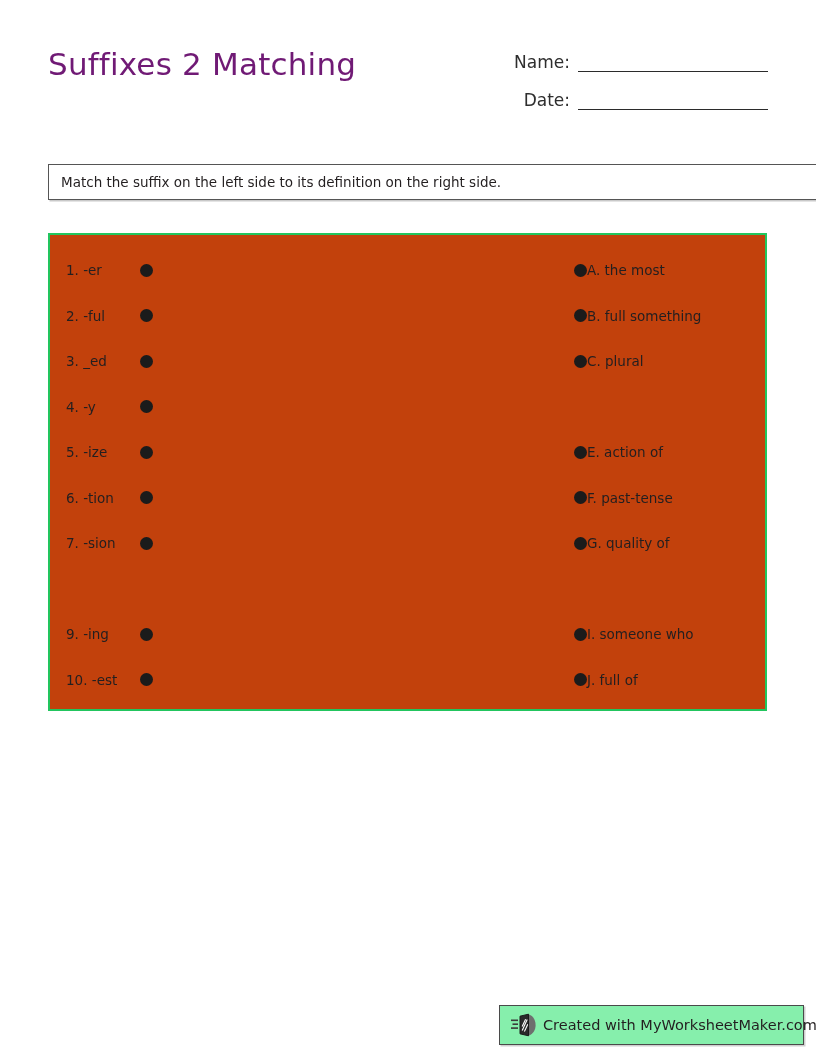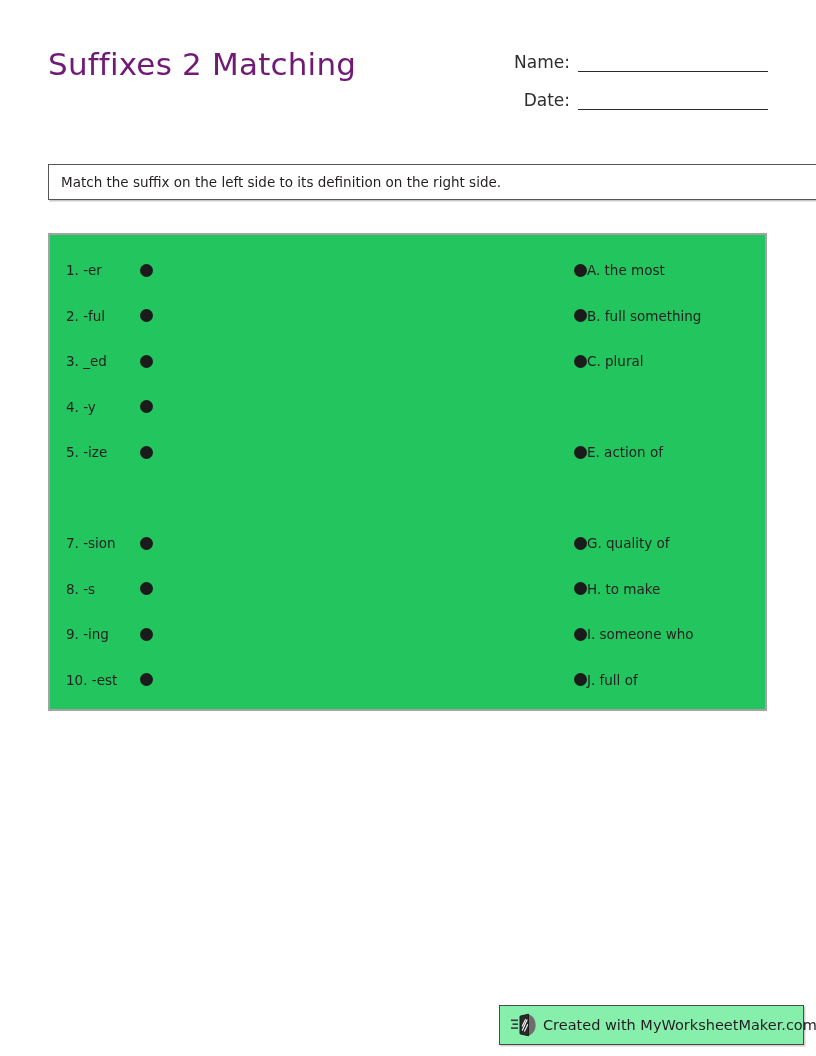--- a/index.html
+++ b/index.html
@@ -78,23 +78,23 @@
     white-space: nowrap;
   }
 
   
   #matching-box {
     position: absolute;
     left: 48px;
     top: 233px;
     width: 719px;
     height: 478px;
-    border: 2px solid #a3a3a3;
+    border: 2px solid #22c55e;
     box-sizing: border-box;
-    background: #22c55e;
+    background: #c2410c;
   }
   #match-grid {
     position: absolute;
     left: 0;
     top: 0;
     width: 100%;
     height: 100%;
   }
   .match-row {
     position: absolute;
@@ -228,38 +228,38 @@
       <div class="match-row" style="top: 204px;">
         <div class="left-side">
           <span class="left-label">5. -ize</span>
           <span class="dot"></span>
         </div>
         <div class="right-side">
           <span class="dot"></span>
           <span class="right-label">E. action of</span>
         </div>
       </div>
+      <div class="match-row" style="top: 249.5px;">
+        <div class="left-side">
+          <span class="left-label">6. -tion</span>
+          <span class="dot"></span>
+        </div>
+        <div class="right-side">
+          <span class="dot"></span>
+          <span class="right-label">F. past-tense</span>
+        </div>
+      </div>
       <div class="match-row" style="top: 295px;">
         <div class="left-side">
           <span class="left-label">7. -sion</span>
           <span class="dot"></span>
         </div>
         <div class="right-side">
           <span class="dot"></span>
           <span class="right-label">G. quality of</span>
-        </div>
-      </div>
-      <div class="match-row" style="top: 340.5px;">
-        <div class="left-side">
-          <span class="left-label">8. -s</span>
-          <span class="dot"></span>
-        </div>
-        <div class="right-side">
-          <span class="dot"></span>
-          <span class="right-label">H. to make</span>
         </div>
       </div>
       <div class="match-row" style="top: 386px;">
         <div class="left-side">
           <span class="left-label">9. -ing</span>
           <span class="dot"></span>
         </div>
         <div class="right-side">
           <span class="dot"></span>
           <span class="right-label">I. someone who</span>

